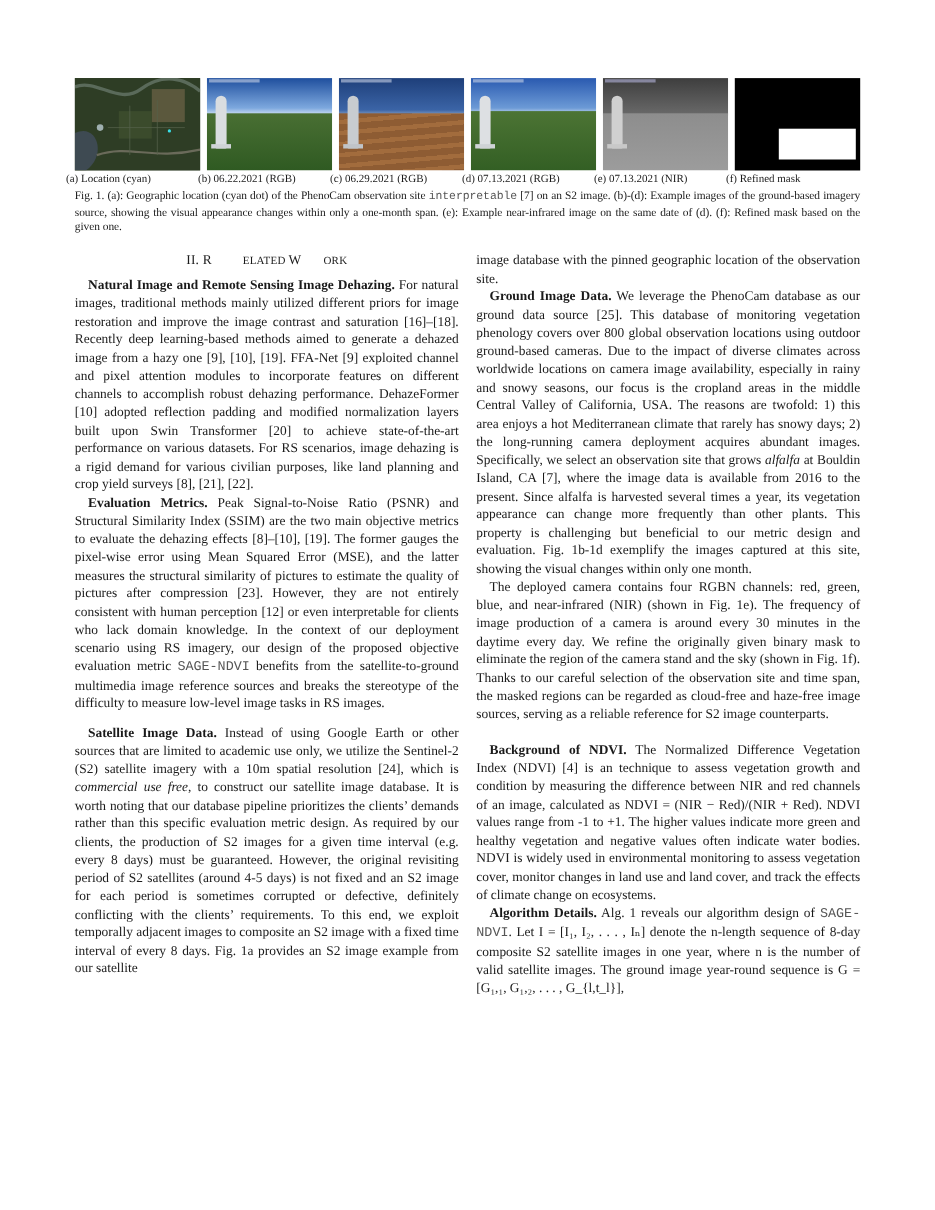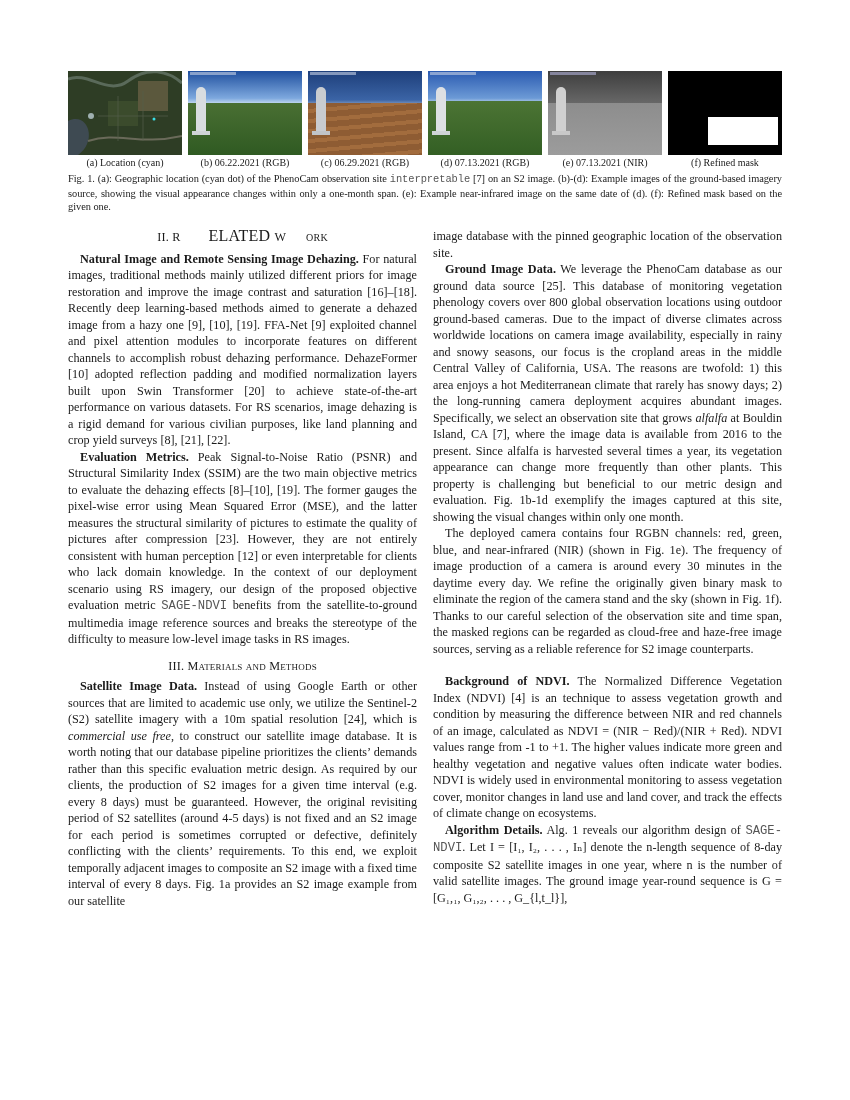--- a/index.html
+++ b/index.html
@@ -1,20 +1,20 @@
 <!DOCTYPE html>
 <html><head>
 <meta charset="utf-8">
 <style>
   html, body { margin: 0; padding: 0; background: #ffffff; }
   body { width: 850px; height: 1100px; position: relative; overflow: hidden;
          font-family: "Liberation Serif", "DejaVu Serif", serif; color: #1a1a1a; }
   .figure-strip { position: absolute; top: 71px; left: 68px; width: 714px; height: 84px; }
   .panel { position: absolute; top: 0; width: 114px; height: 84px; overflow: hidden; }
-  .panel-caption { position: absolute; top: 86px; width: 130px; margin-left: -8px; text-align: center;
+  .panel-caption { position: absolute; top: 86px; width: 130px; margin-left: -8px; 
                    font-size: 10px; line-height: 12px; white-space: nowrap; }
   .fig-caption { position: absolute; top: 172px; left: 68px; width: 714px; font-size: 10.4px; line-height: 13.5px;
                  text-align: justify; letter-spacing: -0.05px; }
   .mono { font-family: "Liberation Mono", "DejaVu Sans Mono", monospace; color: #555; }
   .col { position: absolute; top: 228px; width: 349px; font-size: 12.2px; line-height: 16.5px; text-align: justify; }
   .col-left { left: 68px; }
   .col-right { left: 433px; }
   .col p { margin: 0; }
   .indent { text-indent: 12px; }
   .section-head { text-align: center; font-size: 12.2px; margin: 0 0 4px 0; letter-spacing: 0.2px; }
@@ -93,28 +93,25 @@
   </div>
   <div class="panel-caption" style="left:600px;">(f) Refined mask</div>
 </div>
 
 <div class="fig-caption">
   <span>Fig. 1.  (a): Geographic location (cyan dot) of the PhenoCam observation site </span><span class="mono">interpretable</span><span> [7] on an S2 image. (b)-(d): Example images of the ground-based imagery source, showing the visual appearance changes within only a one-month span. (e): Example near-infrared image on the same date of (d). (f): Refined mask based on the given one.</span>
 </div>
 
 <div class="col col-left">
   <div class="section-head">
-    <span>II. </span><span>R</span><span class="sc" style="font-size:16px;padding-left:28px;">ELATED </span><span>W</span><span class="sc" style="font-size:10px;padding-left:20px;">ORK</span>
+    <span>II. </span><span>R</span><span class="sc" style="font-size:10px;padding-left:28px;">ELATED </span><span>W</span><span class="sc" style="font-size:10px;padding-left:20px;">ORK</span>
   </div>
   <p class="indent"><span class="b">Natural Image and Remote Sensing Image Dehazing.</span><span> For natural images, traditional methods mainly utilized different priors for image restoration and improve the image contrast and saturation [16]–[18]. Recently deep learning-based methods aimed to generate a dehazed image from a hazy one [9], [10], [19]. FFA-Net [9] exploited channel and pixel attention modules to incorporate features on different channels to accomplish robust dehazing performance. DehazeFormer [10] adopted reflection padding and modified normalization layers built upon Swin Transformer [20] to achieve state-of-the-art performance on various datasets. For RS scenarios, image dehazing is a rigid demand for various civilian purposes, like land planning and crop yield surveys [8], [21], [22].</span></p>
   <p class="indent"><span class="b">Evaluation Metrics.</span><span> Peak Signal-to-Noise Ratio (PSNR) and Structural Similarity Index (SSIM) are the two main objective metrics to evaluate the dehazing effects [8]–[10], [19]. The former gauges the pixel-wise error using Mean Squared Error (MSE), and the latter measures the structural similarity of pictures to estimate the quality of pictures after compression [23]. However, they are not entirely consistent with human perception [12] or even interpretable for clients who lack domain knowledge. In the context of our deployment scenario using RS imagery, our design of the proposed objective evaluation metric </span><span class="mono">SAGE-NDVI</span><span> benefits from the satellite-to-ground multimedia image reference sources and breaks the stereotype of the difficulty to measure low-level image tasks in RS images.</span></p>
   <div class="gap"></div>
-  <div class="section-head" style="font-variant:small-caps;">
-    <span>III. </span><span>Materials and Methods</span>
-  </div>
   <p class="indent"><span class="b">Satellite Image Data.</span><span> Instead of using Google Earth or other sources that are limited to academic use only, we utilize the Sentinel-2 (S2) satellite imagery with a 10m spatial resolution [24], which is </span><span class="i">commercial use free</span><span>, to construct our satellite image database. It is worth noting that our database pipeline prioritizes the clients’ demands rather than this specific evaluation metric design. As required by our clients, the production of S2 images for a given time interval (e.g. every 8 days) must be guaranteed. However, the original revisiting period of S2 satellites (around 4-5 days) is not fixed and an S2 image for each period is sometimes corrupted or defective, definitely conflicting with the clients’ requirements. To this end, we exploit temporally adjacent images to composite an S2 image with a fixed time interval of every 8 days. Fig. 1a provides an S2 image example from our satellite</span></p>
 </div>
 
 <div class="col col-right">
   <p>image database with the pinned geographic location of the observation site.</p>
   <p class="indent"><span class="b">Ground Image Data.</span><span> We leverage the PhenoCam database as our ground data source [25]. This database of monitoring vegetation phenology covers over 800 global observation locations using outdoor ground-based cameras. Due to the impact of diverse climates across worldwide locations on camera image availability, especially in rainy and snowy seasons, our focus is the cropland areas in the middle Central Valley of California, USA. The reasons are twofold: 1) this area enjoys a hot Mediterranean climate that rarely has snowy days; 2) the long-running camera deployment acquires abundant images. Specifically, we select an observation site that grows </span><span class="i">alfalfa</span><span> at Bouldin Island, CA [7], where the image data is available from 2016 to the present. Since alfalfa is harvested several times a year, its vegetation appearance can change more frequently than other plants. This property is challenging but beneficial to our metric design and evaluation. Fig. 1b-1d exemplify the images captured at this site, showing the visual changes within only one month.</span></p>
   <p class="indent">The deployed camera contains four RGBN channels: red, green, blue, and near-infrared (NIR) (shown in Fig. 1e). The frequency of image production of a camera is around every 30 minutes in the daytime every day. We refine the originally given binary mask to eliminate the region of the camera stand and the sky (shown in Fig. 1f). Thanks to our careful selection of the observation site and time span, the masked regions can be regarded as cloud-free and haze-free image sources, serving as a reliable reference for S2 image counterparts.</p>
   <div class="gap-lg"></div>
   <p class="indent"><span class="b">Background of NDVI.</span><span> The Normalized Difference Vegetation Index (NDVI) [4] is an technique to assess vegetation growth and condition by measuring the difference between NIR and red channels of an image, calculated as NDVI = (NIR − Red)/(NIR + Red). NDVI values range from -1 to +1. The higher values indicate more green and healthy vegetation and negative values often indicate water bodies. NDVI is widely used in environmental monitoring to assess vegetation cover, monitor changes in land use and land cover, and track the effects of climate change on ecosystems.</span></p>
   <p class="indent"><span class="b">Algorithm Details.</span><span> Alg. 1 reveals our algorithm design of </span><span class="mono">SAGE-NDVI</span><span>. Let I = [I₁, I₂, . . . , Iₙ] denote the n-length sequence of 8-day composite S2 satellite images in one year, where n is the number of valid satellite images. The ground image year-round sequence is G = [G₁,₁, G₁,₂, . . . , G_{l,t_l}],</span></p>

